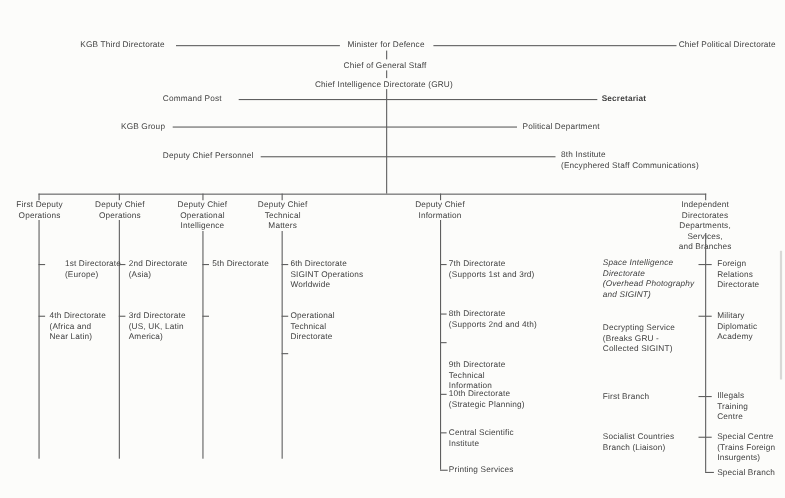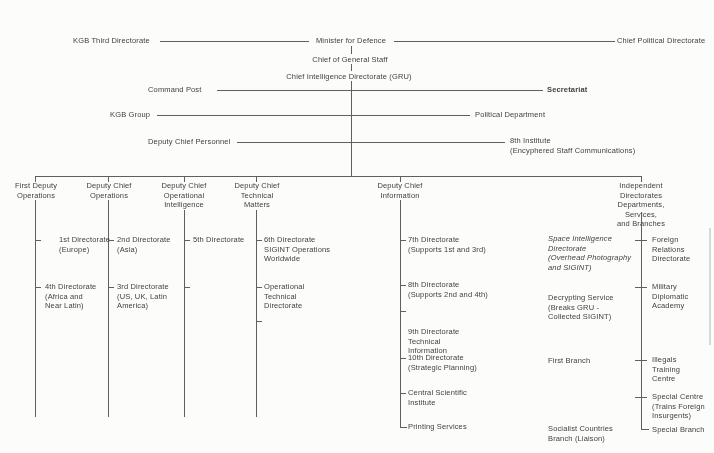--- a/index.html
+++ b/index.html
@@ -130,21 +130,21 @@
   <div class="hl" style="left:641px; top:429px; width:8px;"></div>
 
   <div class="node" style="left:548px; top:234px;font-style:italic;">Space Intelligence
 Directorate
 (Overhead Photography
 and SIGINT)</div>
   <div class="node" style="left:548px; top:293px;">Decrypting Service
 (Breaks GRU -
 Collected SIGINT)</div>
   <div class="node" style="left:548px; top:356px;">First Branch</div>
-  <div class="node" style="left:548px; top:392px;margin-top:32px;">Socialist Countries
+  <div class="node" style="left:548px; top:392px;">Socialist Countries
 Branch (Liaison)</div>
 
   <div class="node" style="left:652px; top:235px;">Foreign
 Relations
 Directorate</div>
   <div class="node" style="left:652px; top:282px;">Military
 Diplomatic
 Academy</div>
   <div class="node" style="left:652px; top:355px;">Illegals
 Training

